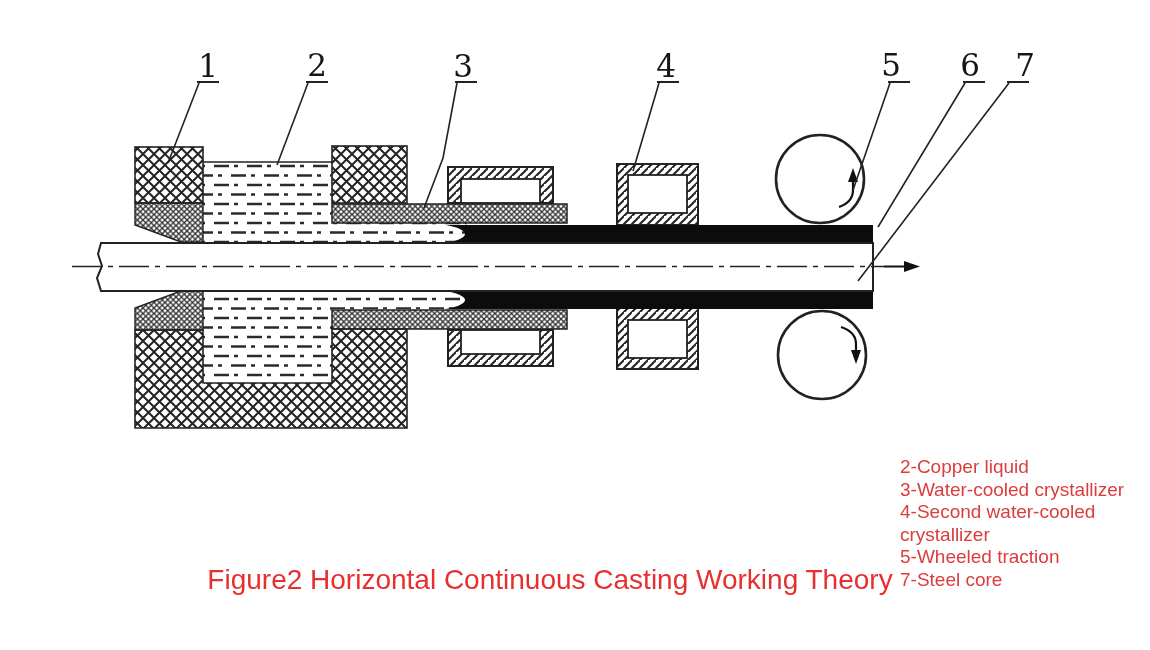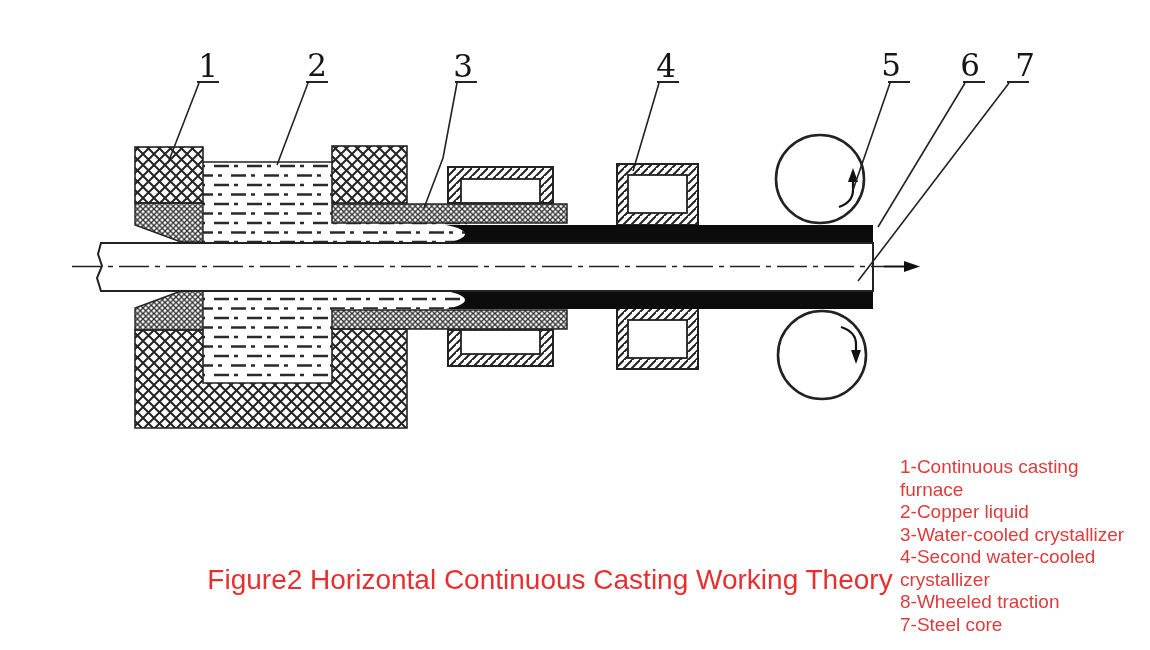--- a/index.html
+++ b/index.html
@@ -155,21 +155,20 @@
   <span class="callout-digit" style="left:317px;top:65px">2</span>
   <span class="callout-digit" style="left:463px;top:66px">3</span>
   <span class="callout-digit" style="left:666px;top:66px">4</span>
   <span class="callout-digit" style="left:891px;top:65px">5</span>
   <span class="callout-digit" style="left:970px;top:65px">6</span>
   <span class="callout-digit" style="left:1025px;top:65px">7</span>
 
   <div class="cap cap-en">Figure2 Horizontal Continuous Casting Working Theory</div>
 
   <div class="legend">
-    <div>1-Continuous casting furnace</div>
     <div>2-Copper liquid</div>
     <div>3-Water-cooled crystallizer</div>
     <div>4-Second water-cooled crystallizer</div>
-    <div>8-Wheeled traction</div>
+    <div>5-Wheeled traction</div>
     <div>7-Steel core</div>
   </div>
 
 </div>
 
 </body></html>

